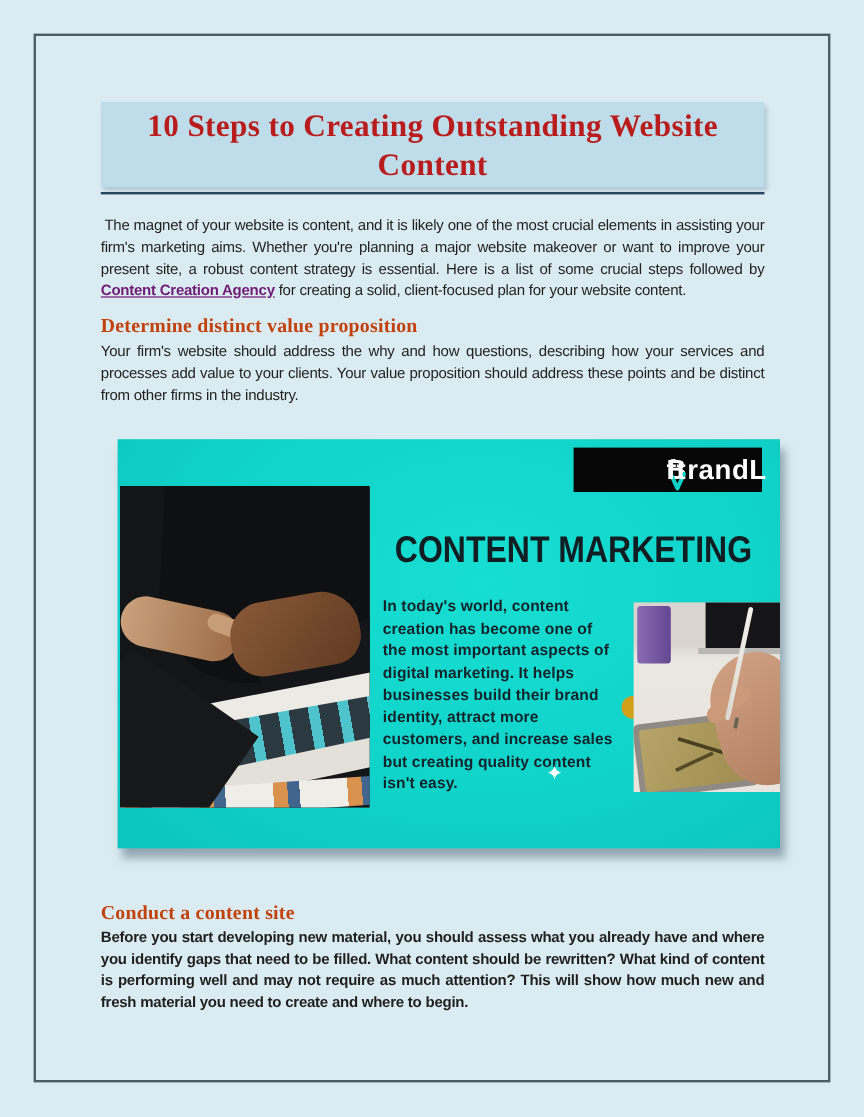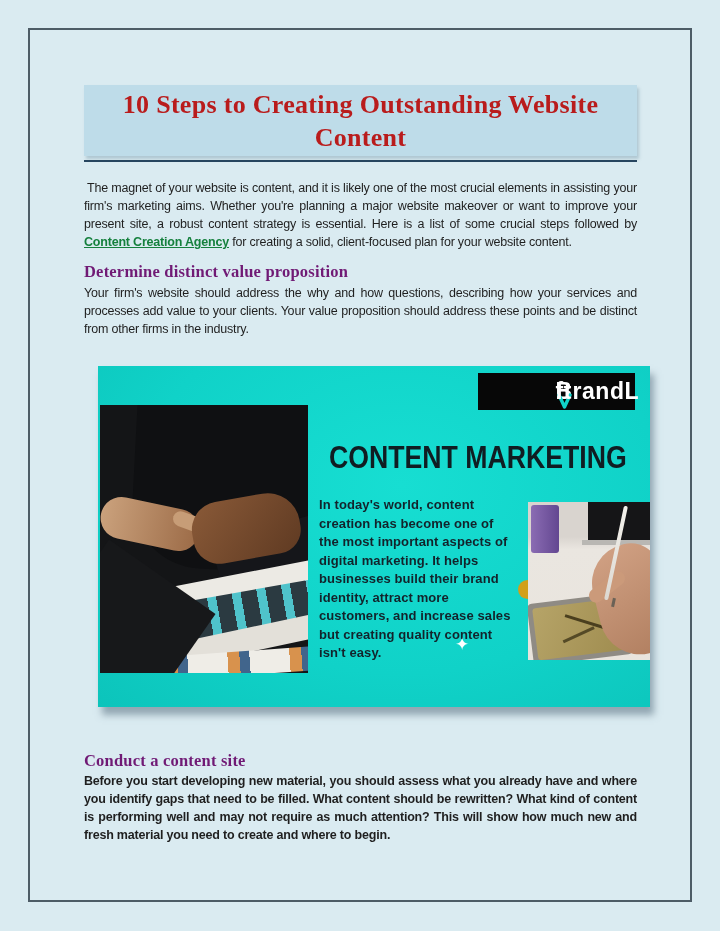--- a/index.html
+++ b/index.html
@@ -37,27 +37,27 @@
     position:absolute; left:84px; width:553px;
     font-size:12.5px; line-height:18px; letter-spacing:-0.2px;
     color:#1f1f1f; text-align:justify;
   }
   #p1 { top:179px; text-indent:3px; }
   #p2 { top:284px; }
   #p3 { top:772px;font-weight:bold; }
   .h-section {
     position:absolute; left:84px;
     font-family:"Liberation Serif", serif;
-    font-weight:bold; font-size:16.5px; color:#701a75;
+    font-weight:bold; font-size:16.5px; color:#c2410c;
     letter-spacing:0.2px;
   }
   #h1 { top:262px; }
   #h2 { top:751px; }
   .doc-link {
-    color:#15803d; font-weight:bold; text-decoration:underline;
+    color:#701a75; font-weight:bold; text-decoration:underline;
     cursor:pointer;
   }
 
   
   .banner {
     position:absolute; left:98px; top:366px;
     width:552px; height:341px;
     background:radial-gradient(ellipse at 55% 35%, #17ded2 0%, #10d2c8 60%, #0cc4bb 100%);
     box-shadow:4px 8px 7px rgba(88,112,128,0.55);
     overflow:hidden;

